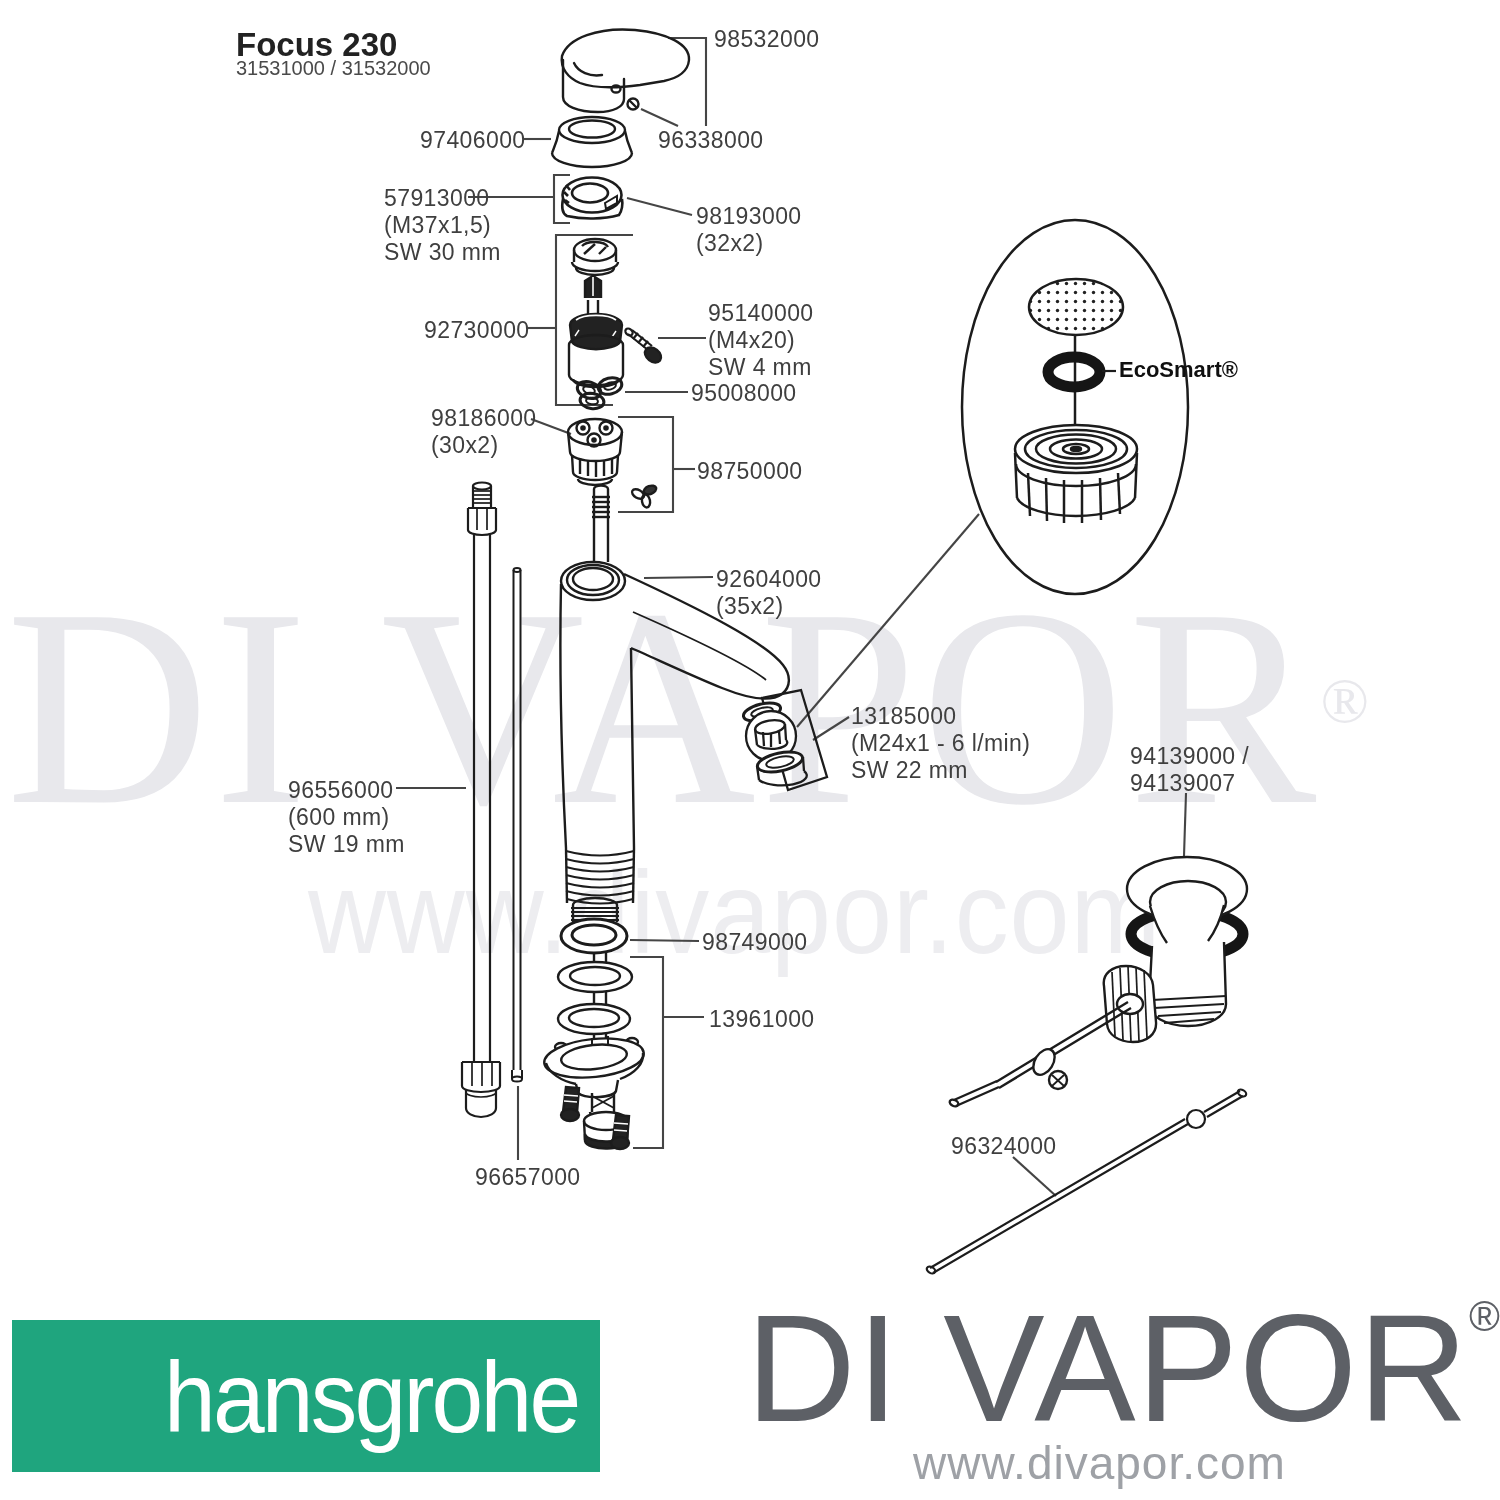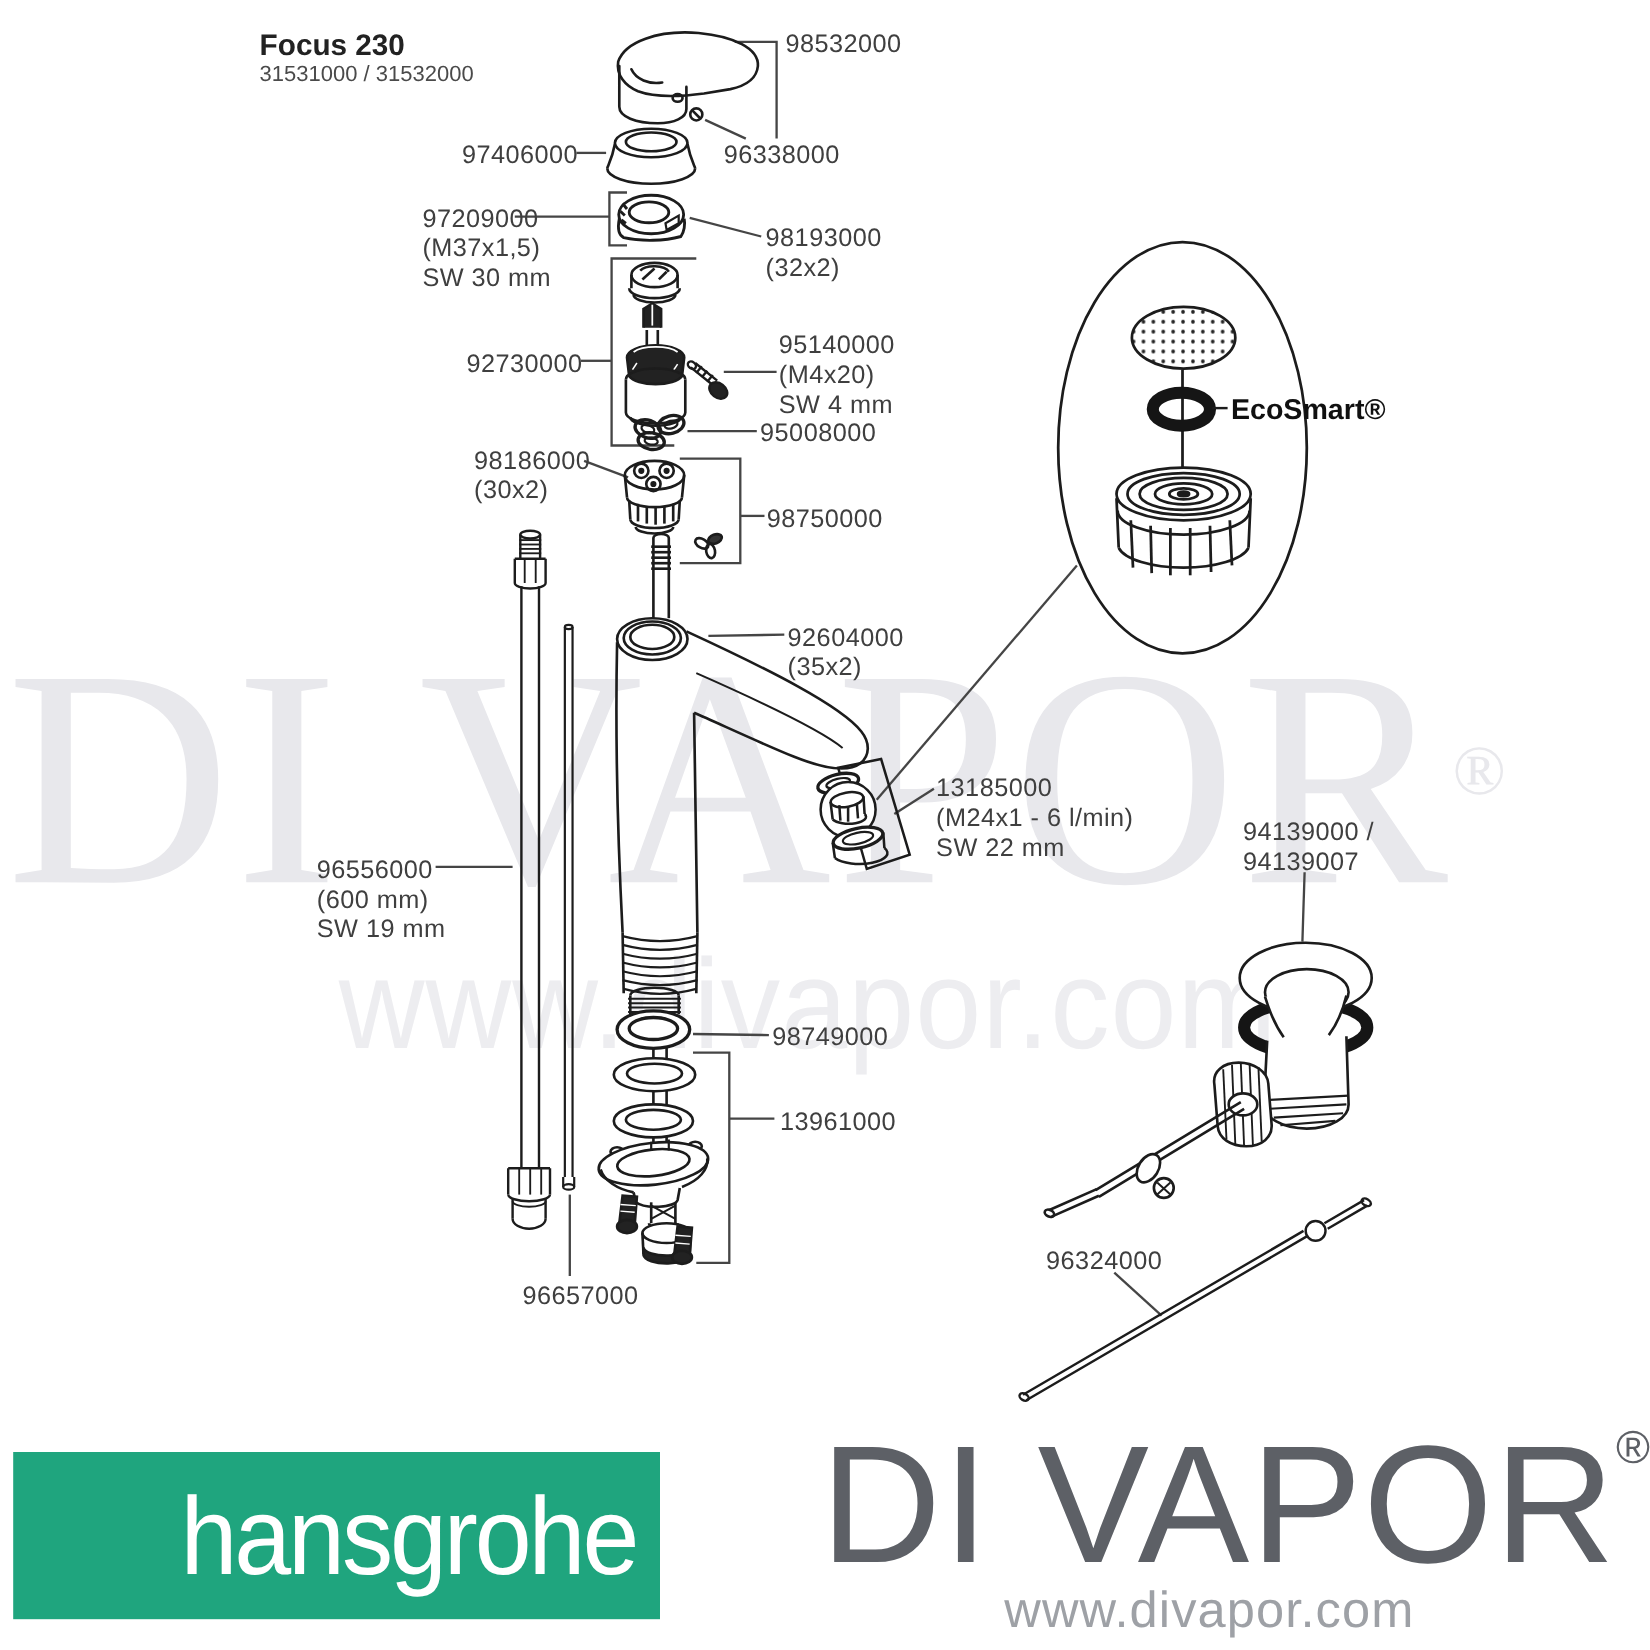--- a/index.html
+++ b/index.html
@@ -11,23 +11,23 @@
        font-family:"Liberation Sans",sans-serif;overflow:hidden;}
   .abs{position:absolute;}
   
   .wm-big{left:6px;top:566px;width:1488px;font-family:"Liberation Serif",serif;
           font-size:282px;line-height:1;color:var(--wm);letter-spacing:4px;white-space:nowrap;}
   .wm-big sup{font-size:64px;vertical-align:80px;letter-spacing:0;}
   .wm-url{left:308px;top:846px;font-size:116px;color:var(--wm2);letter-spacing:1px;
           transform:scaleX(0.93);transform-origin:left top;white-space:nowrap;}
   
   .lbl{font-size:23px;line-height:27px;color:var(--label);letter-spacing:0.4px;white-space:nowrap;}
-  .title-product{left:236px;top:26px;font-size:27px;font-weight:bold;color:#222;}
+  .title-product{left:236px;top:26px;font-size:33px;font-weight:bold;color:#222;}
   .title-codes{left:236px;top:57px;font-size:20px;color:#4a4a4a;}
-  .ecosmart{left:1119px;top:357px;font-size:26px;font-weight:bold;color:#101010;}
+  .ecosmart{left:1119px;top:357px;font-size:22px;font-weight:bold;color:#101010;}
   
   .hg-box{left:12px;top:1320px;width:588px;height:152px;background:var(--green);}
   .hg-text{left:152px;top:20px;color:#fff;font-size:100px;letter-spacing:-3px;
            transform:scaleX(0.93);transform-origin:left top;position:absolute;white-space:nowrap;}
   .dv-logo{left:746px;top:1292px;font-family:Liberation Sans, sans-serif;font-size:152px;
            line-height:1;color:var(--logo);letter-spacing:1px;white-space:nowrap;}
   .dv-logo sup{font-size:42px;vertical-align:90px;}
   .dv-url{left:913px;top:1436px;font-size:46px;color:var(--logo2);letter-spacing:1px;}
   svg{position:absolute;left:0;top:0;}
 </style>
@@ -358,21 +358,21 @@
 <div class="abs lbl" style="left:714px;top:26px">
     <div>98532000</div>
   </div>
 <div class="abs lbl" style="left:658px;top:127px">
     <div>96338000</div>
   </div>
 <div class="abs lbl" style="left:420px;top:127px">
     <div>97406000</div>
   </div>
 <div class="abs lbl" style="left:384px;top:185px">
-  <div>97209000</div>
+  <div>57913000</div>
   <div>(M37x1,5)</div>
   <div>SW 30 mm</div>
 </div>
 <div class="abs lbl" style="left:696px;top:203px">
   <div>98193000</div>
   <div>(32x2)</div>
 </div>
 <div class="abs lbl" style="left:424px;top:317px">
     <div>92730000</div>
   </div>

